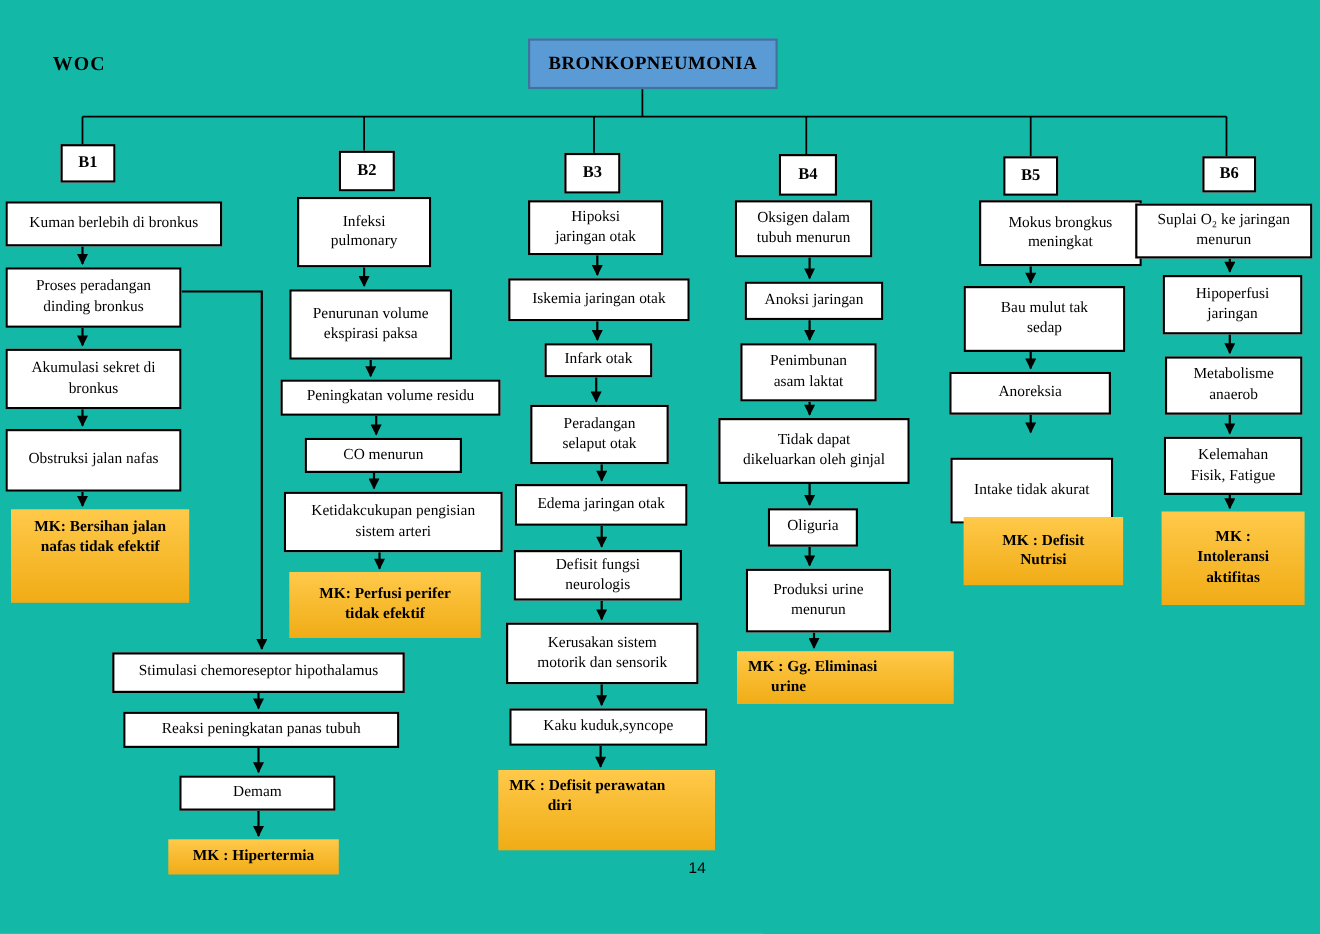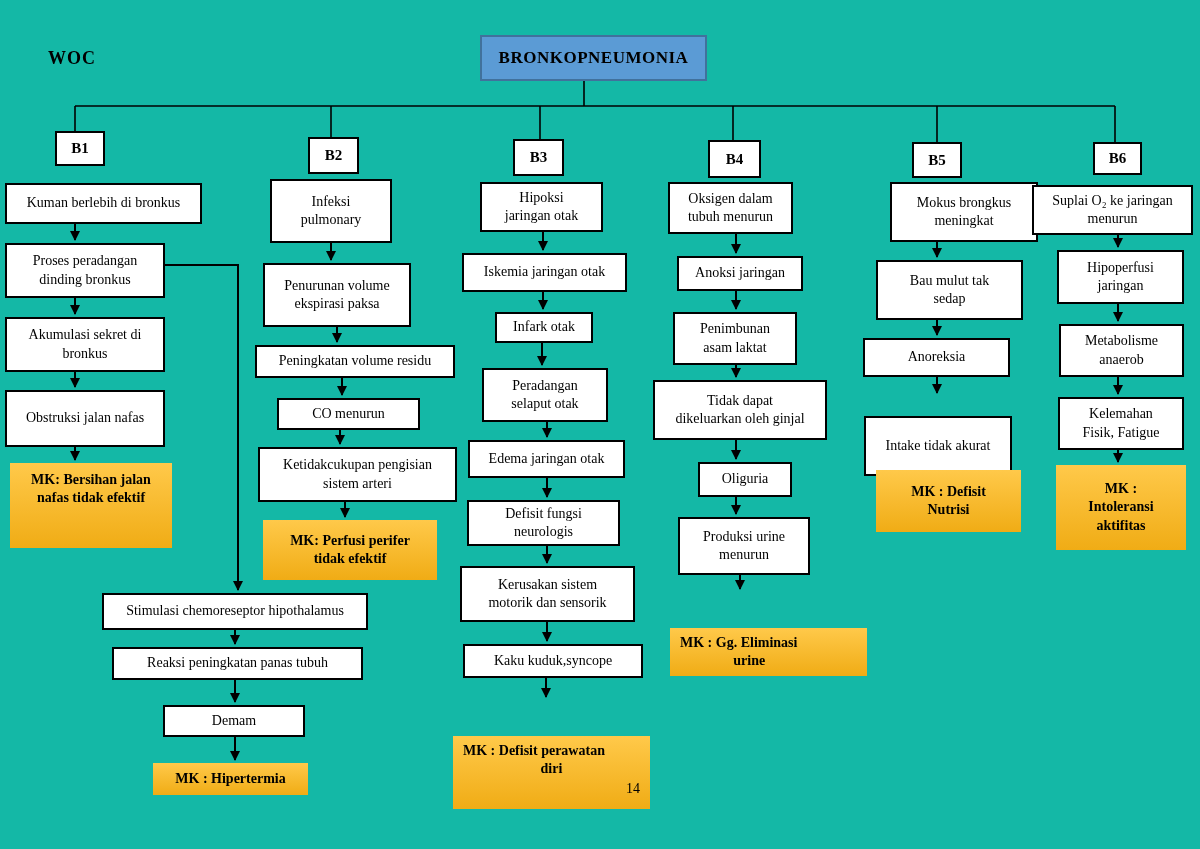--- a/index.html
+++ b/index.html
@@ -23,23 +23,23 @@
   .node{
     position:absolute;z-index:2;box-sizing:border-box;background:#fff;
     border:2px solid #000;display:flex;align-items:center;justify-content:center;
     text-align:center;font-size:14px;line-height:1.3;white-space:pre-line;padding:2px 4px;
   }
   .mk{
     border:none;font-weight:bold;
     background:linear-gradient(180deg,var(--mk-top,#FFC94F) 0%,var(--mk-bottom,#F2AE1C) 100%);
   }
   .mk.top{align-items:flex-start;padding-top:8px;}
-  .mk.left{align-items:flex-start;justify-content:flex-start;text-align:center;
-    white-space:pre-wrap;padding:6px 4px 2px 10px;margin-top:36px;}
-  .pagenum{position:absolute;z-index:2;font-size:14px;font-family:Liberation Serif, serif;}
+  .mk.left{align-items:flex-start;justify-content:flex-start;text-align:left;
+    white-space:pre-wrap;padding:6px 4px 2px 10px;}
+  .pagenum{position:absolute;z-index:2;font-size:14px;font-family:Liberation Sans, sans-serif;}
 </style>
 </head>
 <body>
 
 <div class="canvas">
 
   <svg class="wires" width="1200" height="849" viewBox="0 0 1200 849">
     <defs>
       <marker id="ah" viewBox="0 0 10 10" refX="9" refY="5" markerWidth="11" markerHeight="10" markerUnits="userSpaceOnUse" orient="auto">
         <path d="M0 0 L10 5 L0 10 Z" fill="#000"></path>
@@ -154,21 +154,21 @@
   <div class="node mk left" style="left:453px;top:700px;width:197px;height:73px;">MK : Defisit perawatan
           diri</div>
 
   <div class="node" style="left:668px;top:182px;width:125px;height:52px;">Oksigen dalam
 tubuh menurun</div>
   <div class="node" style="left:677px;top:256px;width:126px;height:35px;">Anoksi jaringan</div>
   <div class="node" style="left:673px;top:312px;width:124px;height:53px;">Penimbunan
 asam laktat</div>
   <div class="node" style="left:653px;top:380px;width:174px;height:60px;">Tidak dapat
 dikeluarkan oleh ginjal</div>
-  <div class="node" style="left:698px;top:462px;width:94px;height:35px;text-align:right;">Oliguria</div>
+  <div class="node" style="left:698px;top:462px;width:82px;height:35px;text-align:right;">Oliguria</div>
   <div class="node" style="left:678px;top:517px;width:132px;height:58px;">Produksi urine
 menurun</div>
   <div class="node mk left" style="left:670px;top:592px;width:197px;height:48px;">MK : Gg. Eliminasi
       urine</div>
 
   <div class="node" style="left:862px;top:182px;width:148px;height:60px;margin-left:28px;">Mokus brongkus
 meningkat</div>
   <div class="node" style="left:864px;top:260px;width:147px;height:60px;margin-left:12px;">Bau mulut tak
 sedap</div>
   <div class="node" style="left:863px;top:338px;width:147px;height:39px;">Anoreksia</div>

